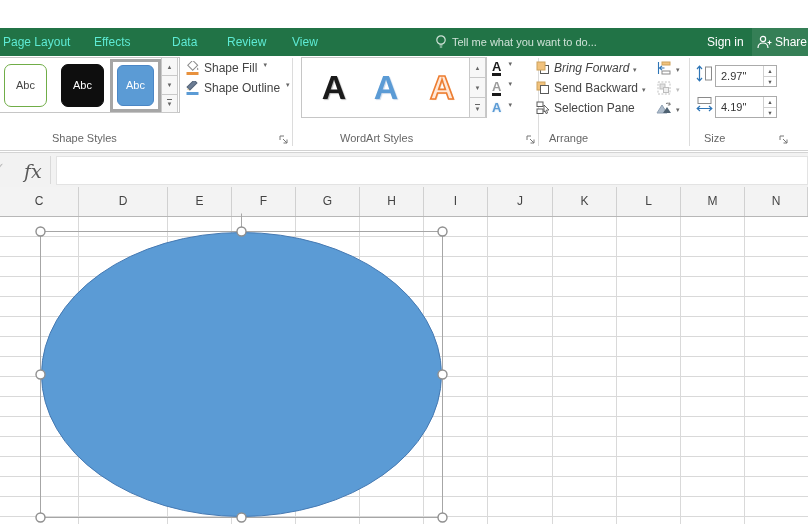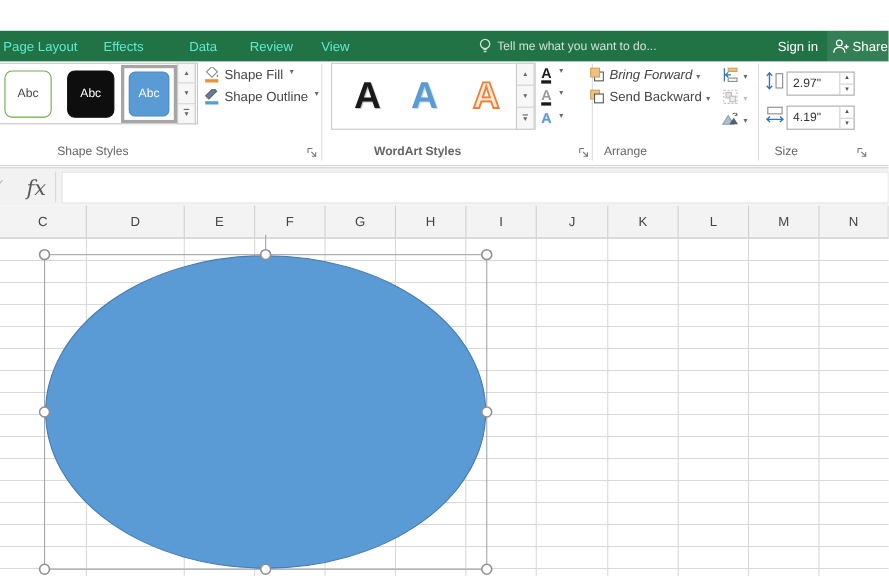--- a/index.html
+++ b/index.html
@@ -181,21 +181,21 @@
       <span class="caret">▾</span>
     </div>
     <div class="miniA" style="top:24px;">
       <span class="glyph underbar outlineA">A</span>
       <span class="caret">▾</span>
     </div>
     <div class="miniA" style="top:45px;">
       <span class="glyph fxA">A</span>
       <span class="caret">▾</span>
     </div>
-    <div class="grouplabel" style="left:340px; width:150px;font-weight:bold;">WordArt Styles</div>
+    <div class="grouplabel" style="left:340px; width:150px;">WordArt Styles</div>
     <span class="launcher" style="left:526px;">
       <svg width="10" height="10" viewBox="0 0 10 10">
           <path d="M1 1 H5 M1 1 V5" stroke="#777" fill="none"></path>
           <path d="M4 4 L8 8 M8 4.5 V8 H4.5" stroke="#777" fill="none"></path>
         </svg>
     </span>
     <div class="gsep" style="left:538px;"></div>
 
     <div class="ibtn" style="left:536px; top:5px;font-style:italic;">
       <svg width="14" height="14" viewBox="0 0 14 14">
@@ -206,20 +206,28 @@
     </div>
     <span class="arr-caret" style="left:633px; top:10px;">▾</span>
     <div class="ibtn" style="left:536px; top:25px;">
       <svg width="14" height="14" viewBox="0 0 14 14">
         <rect x="1" y="1" width="8" height="8" fill="#F1C27D" stroke="#cda25d"></rect>
         <rect x="4.5" y="4.5" width="8" height="8" fill="#fff" stroke="#5a5a5a"></rect>
       </svg>
       <span>Send Backward</span>
     </div>
     <span class="arr-caret" style="left:642px; top:30px;">▾</span>
+    <div class="ibtn" style="left:536px; top:45px;">
+      <svg width="14" height="14" viewBox="0 0 14 14">
+        <rect x="1" y="1" width="6" height="4.5" fill="#fff" stroke="#5a5a5a"></rect>
+        <rect x="1" y="8" width="6" height="4.5" fill="#fff" stroke="#5a5a5a"></rect>
+        <path d="M8 4 L13 9 L10.5 9 L11.5 12 L10 12.6 L9 9.8 L8 11 Z" fill="#fff" stroke="#444" stroke-width="0.8"></path>
+      </svg>
+      <span>Selection Pane</span>
+    </div>
     <span class="sideicon" style="left:657px; top:5px;">
       <svg width="14" height="14" viewBox="0 0 14 14">
         <rect x="5" y="1" width="8" height="3" fill="#F1C27D" stroke="#cda25d"></rect>
         <rect x="5" y="10" width="8" height="3" fill="#fff" stroke="#8a8a8a"></rect>
         <path d="M1.5 1 V13 M1.5 7 h6 M5 4.8 L2.5 7 L5 9.2" fill="none" stroke="#2E75B6" stroke-width="1.1"></path>
       </svg>
     </span>
     <span class="arr-caret" style="left:676px; top:10px;">▾</span>
     <span class="sideicon" style="left:657px; top:25px;">
       <svg width="14" height="14" viewBox="0 0 14 14">

